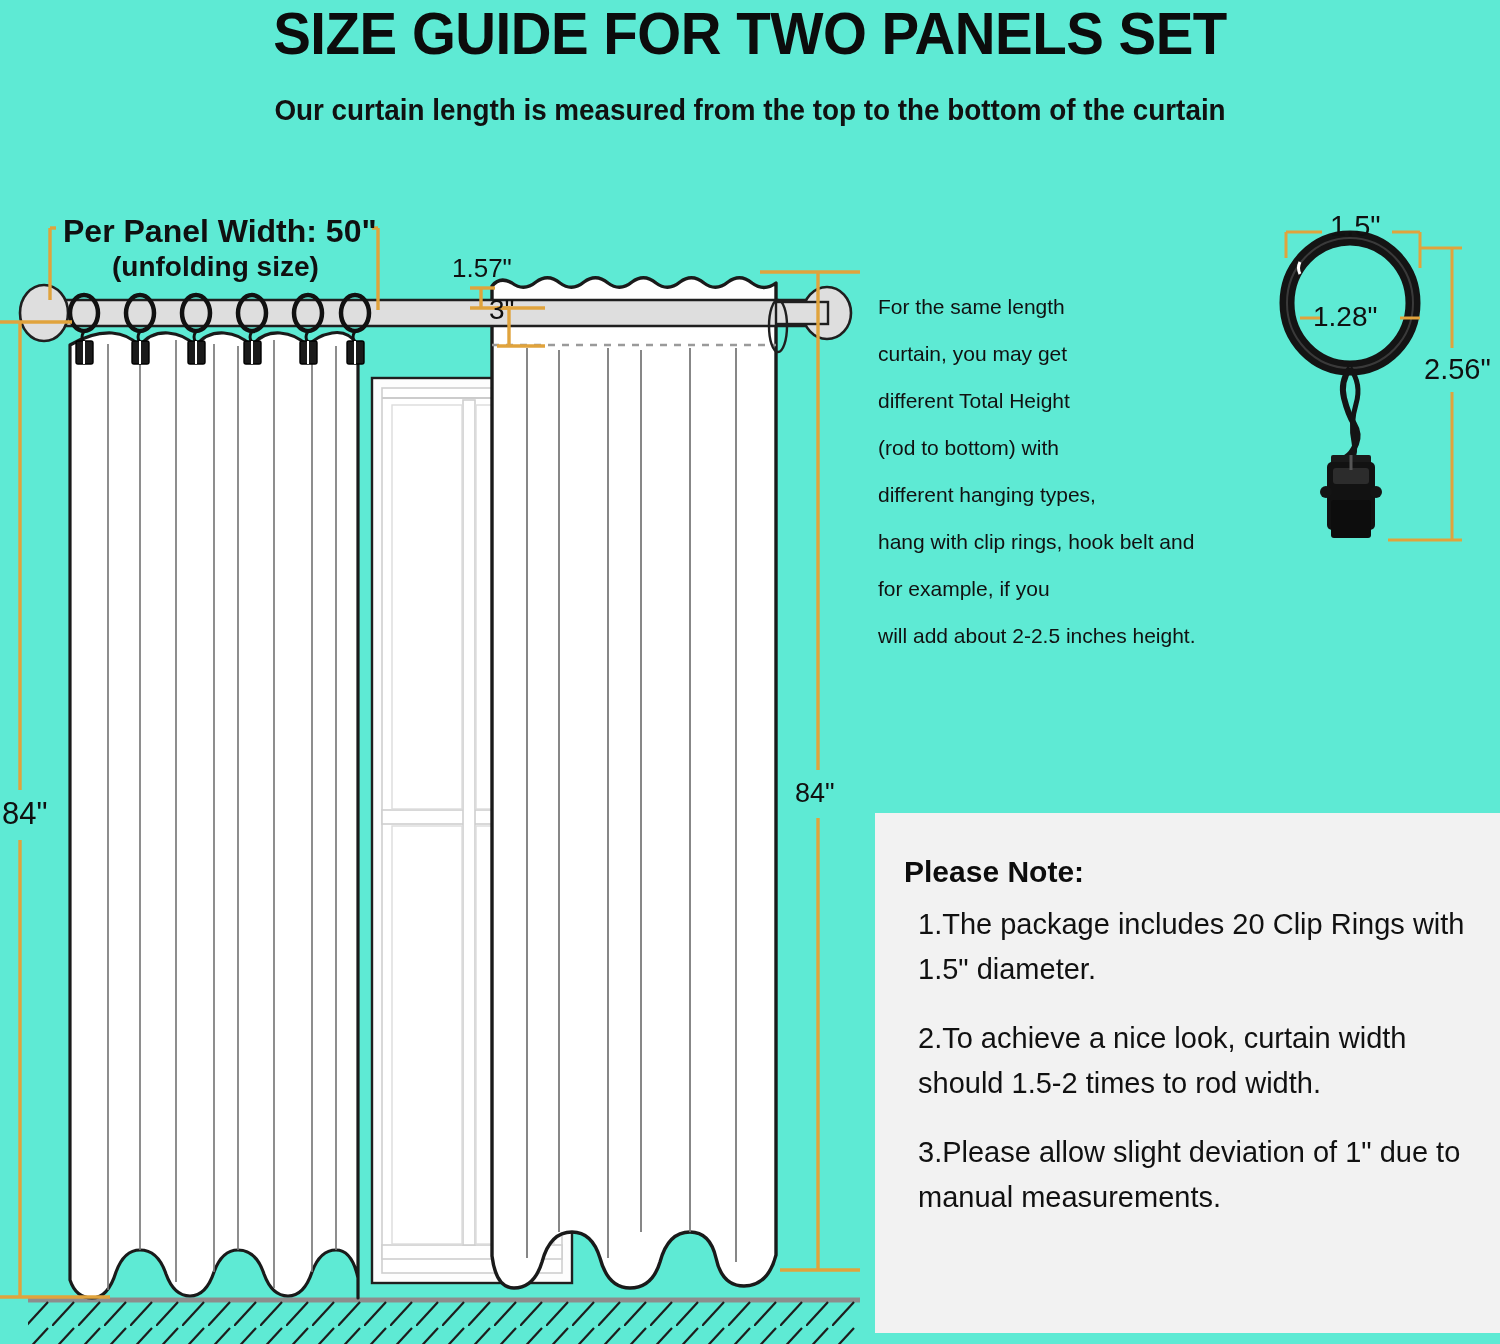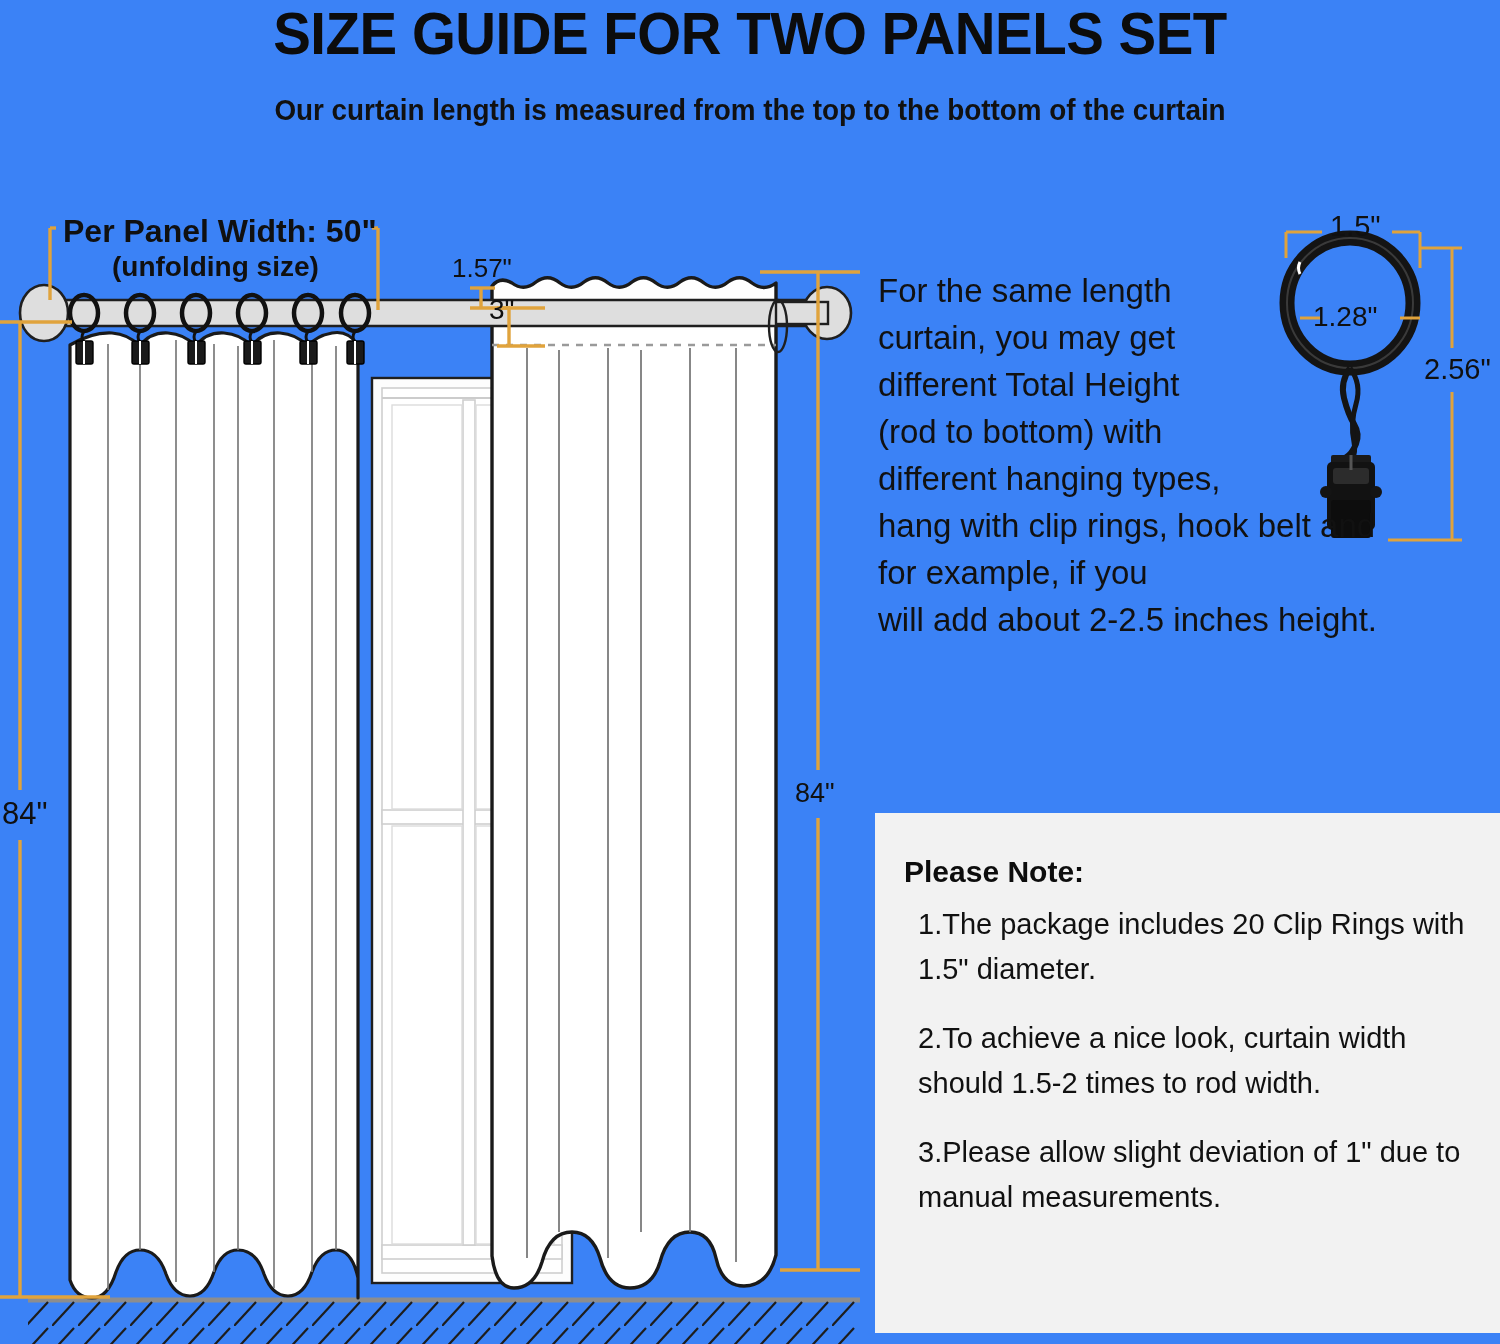--- a/index.html
+++ b/index.html
@@ -10,21 +10,21 @@
   body {
     font-family: "Liberation Sans", sans-serif;
     color: #111111;
     -webkit-font-smoothing: antialiased;
   }
   #page {
     position: relative;
     width: 1500px;
     height: 1344px;
     overflow: hidden;
-    background: #3b82f6;
+    background: #5eead4;
   }
 
   
   .title {
     position: absolute;
     left: 0;
     top: 2px;
     width: 1500px;
     text-align: center;
     font-size: 60px;
@@ -114,23 +114,23 @@
     left: 1424px;
     top: 355px;
     font-size: 29px;
     font-weight: 400;
   }
 
   
   .right-para {
     position: absolute;
     left: 878px;
-    top: 267px;
+    top: 283px;
     width: 590px;
-    font-size: 33px;
+    font-size: 21px;
     line-height: 47px;
     color: #111111;
     font-weight: 400;
   }
   .right-para .ln { display: block; }
 
   
   .note-box {
     position: absolute;
     left: 875px;

